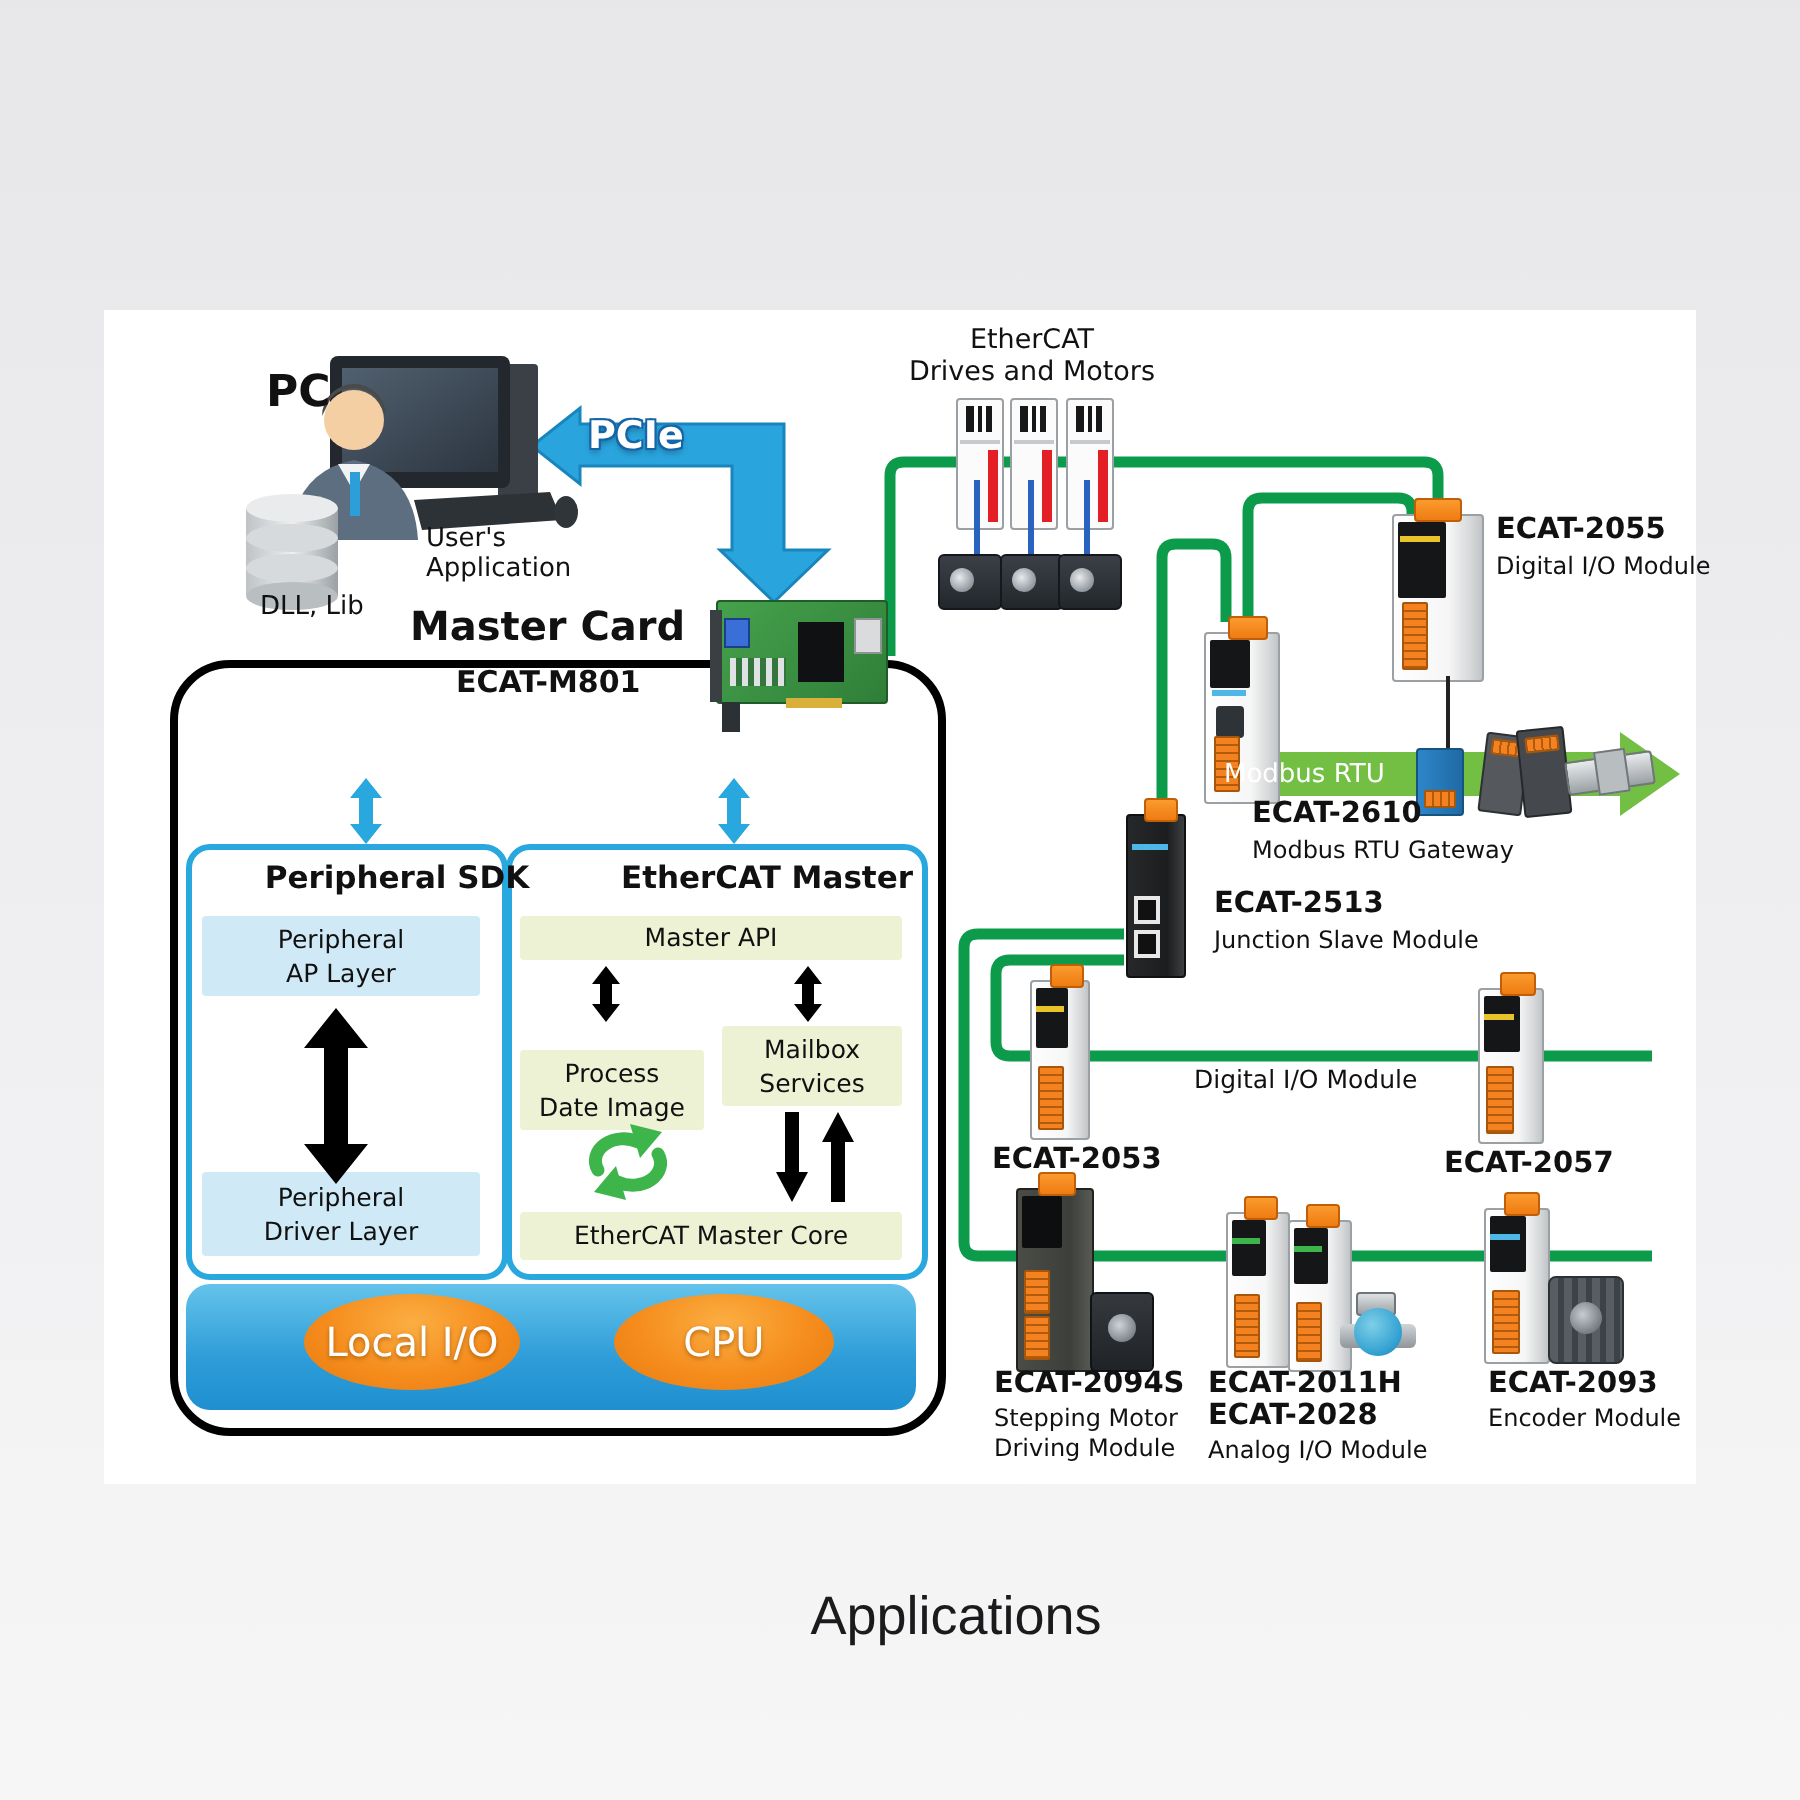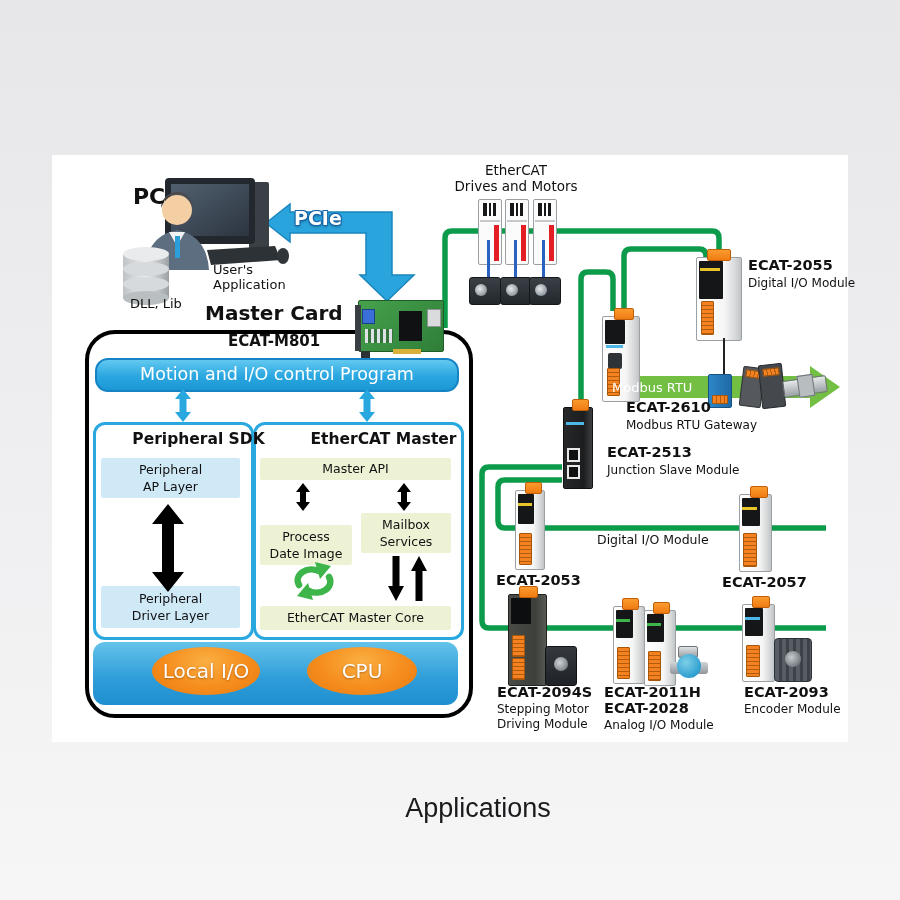--- a/index.html
+++ b/index.html
@@ -137,21 +137,20 @@
     <div class="abs" style="left:-4px;top:4px;width:6px;height:46px;background:#3a3f44;"></div>
     <div class="abs" style="left:3px;top:8px;width:11px;height:13px;background:#3a6fd8;border:1px solid #1d3f8a;"></div>
     <div class="abs" style="left:40px;top:10px;width:23px;height:30px;background:#101113;"></div>
     <div class="abs" style="left:68px;top:8px;width:12px;height:16px;background:#d9dbdd;border:1px solid #8e9396;"></div>
     <div class="abs" style="left:6px;top:28px;width:28px;height:14px;background:repeating-linear-gradient(90deg,#dfe2e4 0 3px,#34753c 3px 6px);"></div>
     <div class="abs" style="left:34px;top:48px;width:28px;height:5px;background:#d9b13a;"></div>
     <div class="abs" style="left:2px;top:50px;width:9px;height:15px;background:#2c3135;"></div>
   </div>
 
   <div class="abs bigbox z2"></div>
-  <div class="abs banner z3">Motion and I/O control Program</div>
 
   <div class="abs subbox sdkbox z2"></div>
   <div class="abs subtitle z3" style="left:93px;top:430px;width:155px;">Peripheral SDK</div>
   <div class="abs cellblue z3" style="left:101px;top:458px;width:139px;height:40px;">
     <div>Peripheral</div>
     <div>AP Layer</div>
   </div>
   <div class="abs cellblue z3" style="left:101px;top:586px;width:139px;height:42px;">
     <div>Peripheral</div>
     <div>Driver Layer</div>

